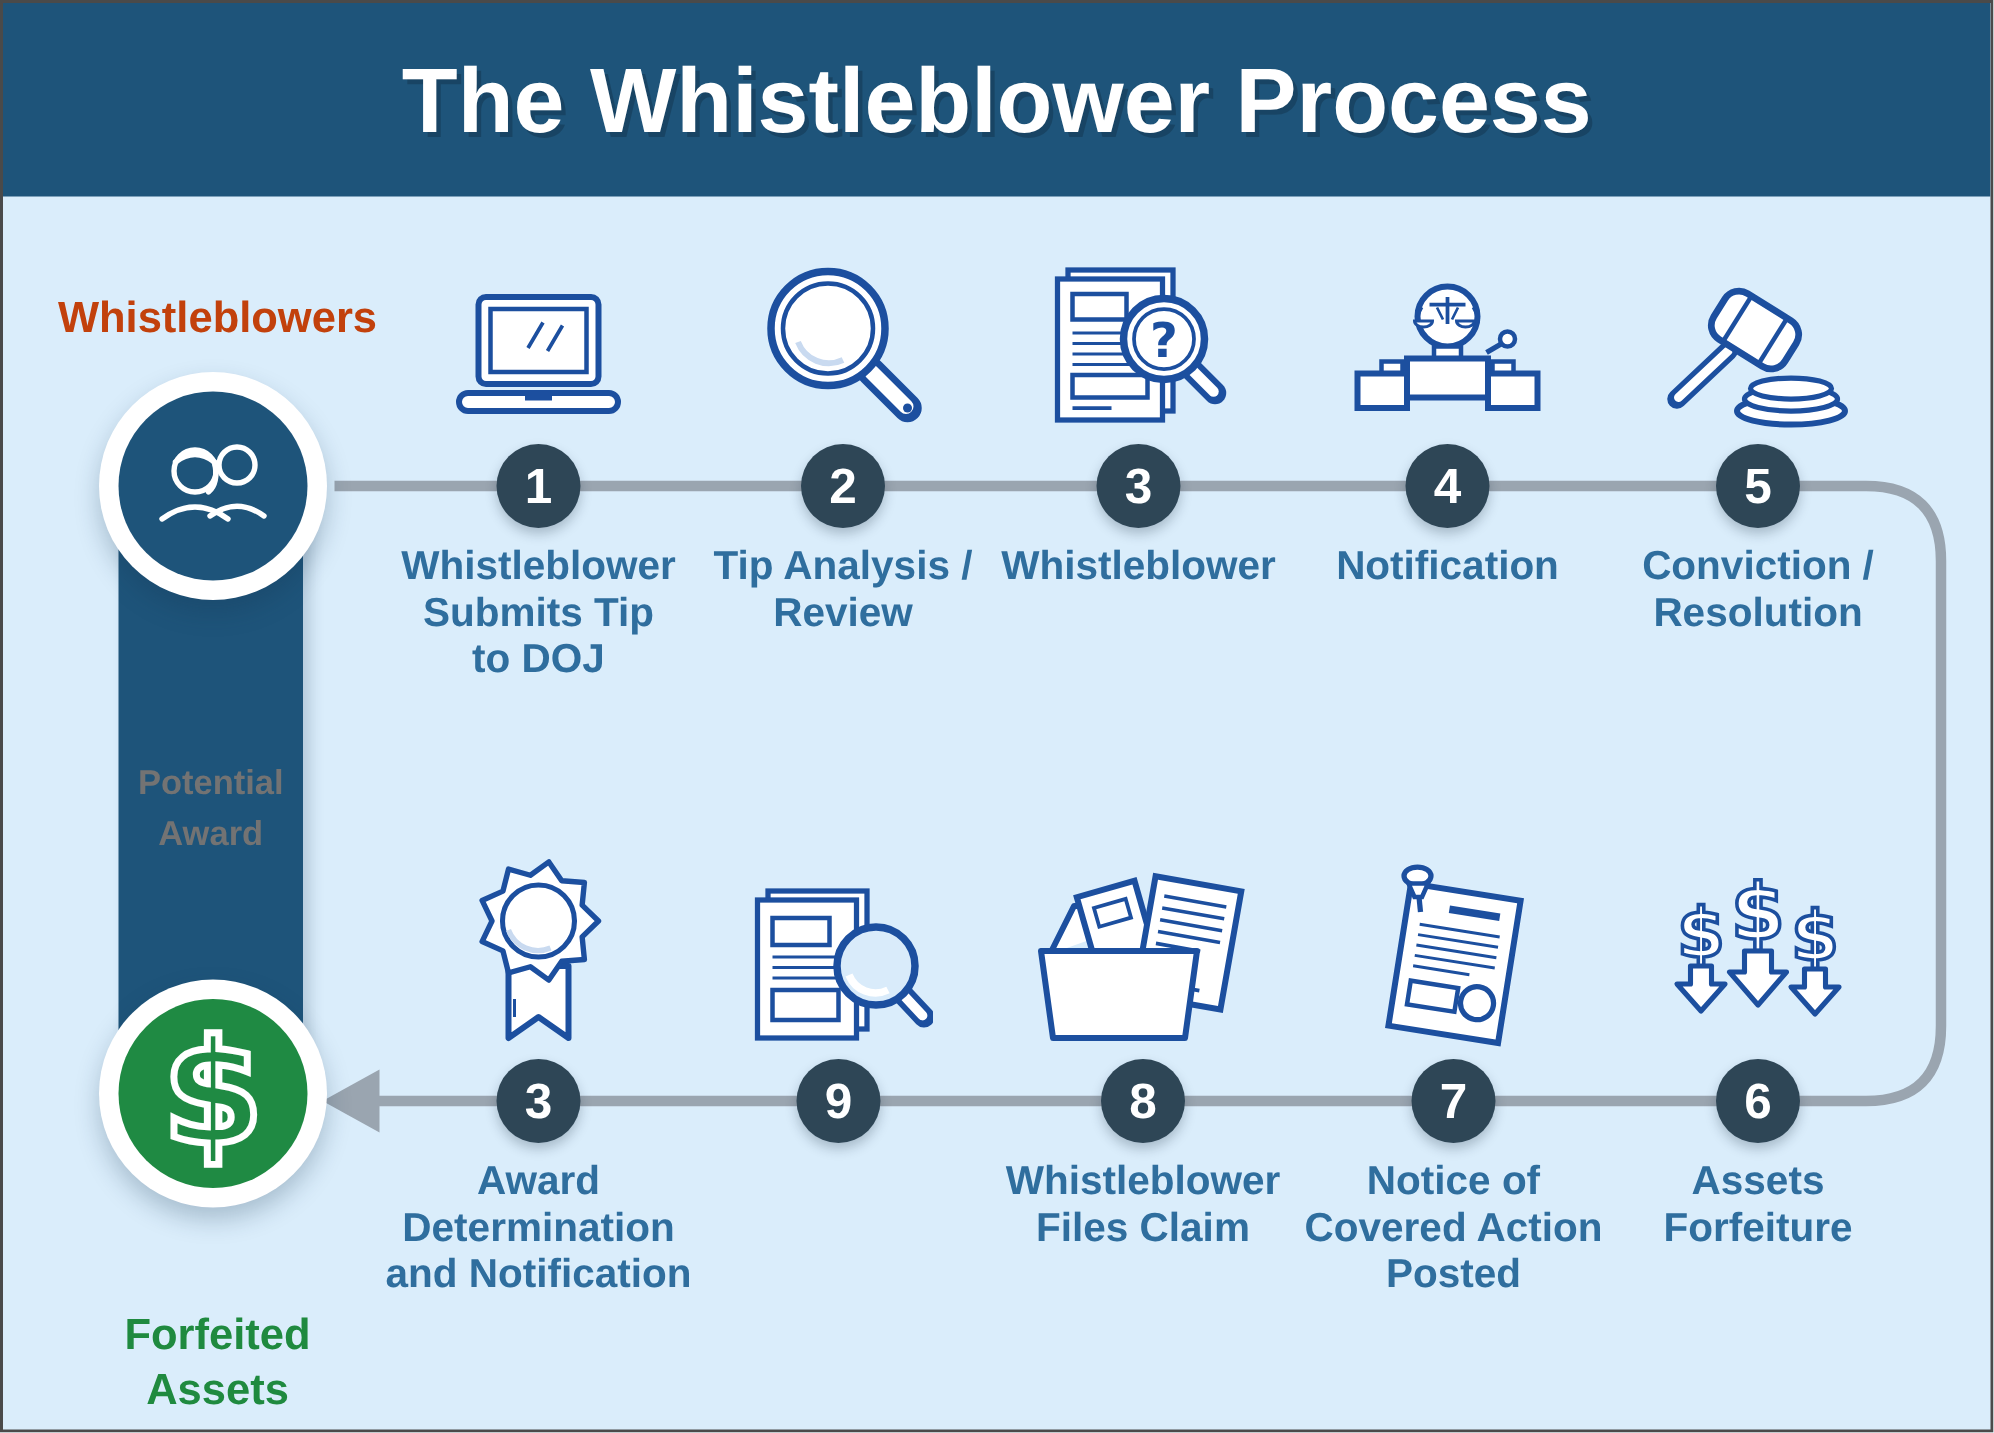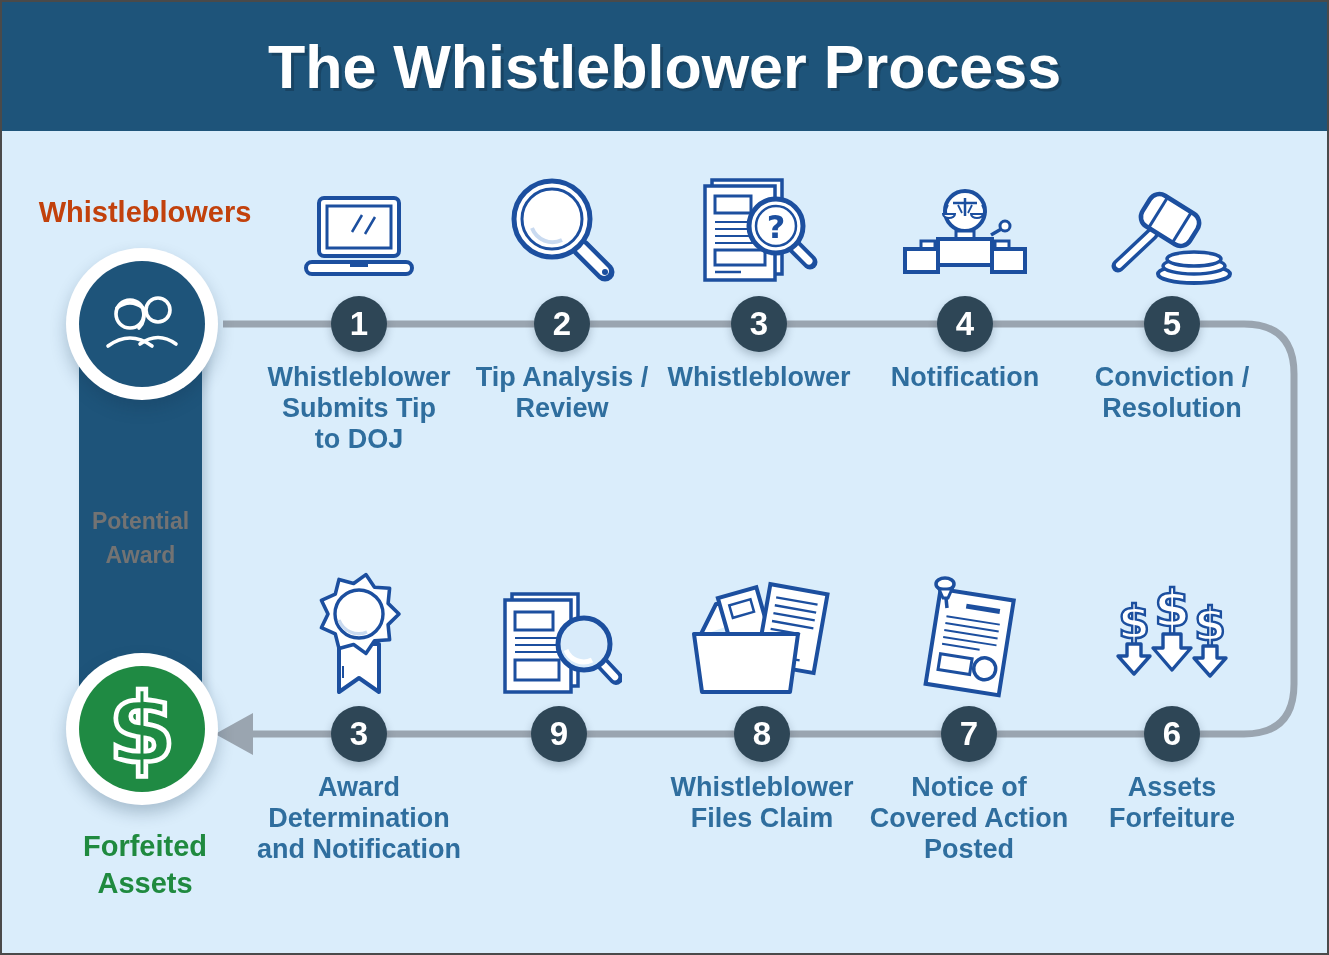--- a/index.html
+++ b/index.html
@@ -29,21 +29,21 @@
     font-size:23px;line-height:34px;font-weight:bold;z-index:4;}
   .big-circle{position:absolute;width:152px;height:152px;border-radius:50%;background:#fff;z-index:4;
     display:flex;align-items:center;justify-content:center;box-shadow:0 8px 16px rgba(20,50,80,.25);}
   .big-circle .inner{width:126px;height:126px;border-radius:50%;display:flex;align-items:center;justify-content:center;}
   .circle-top{left:64px;top:246px;}
   .circle-top .inner{background:#1E547A;}
   .circle-bottom{left:64px;top:651px;}
   .circle-bottom .inner{background:#1F8A43;}
   .side-label{position:absolute;text-align:center;font-weight:bold;z-index:4;}
   .wb-label{left:23px;top:193px;width:240px;color:#c2410c;font-size:29px;line-height:34px;}
-  .fa-label{left:23px;top:826px;width:240px;color:#1F8A3F;font-size:29px;line-height:37px;}
+  .fa-label{left:23px;top:870px;width:240px;color:#1F8A3F;font-size:29px;line-height:37px;}
 </style>
 </head>
 <body>
 
 <div class="page">
 
   <div class="header">
     <h1>The Whistleblower Process</h1>
   </div>
 

